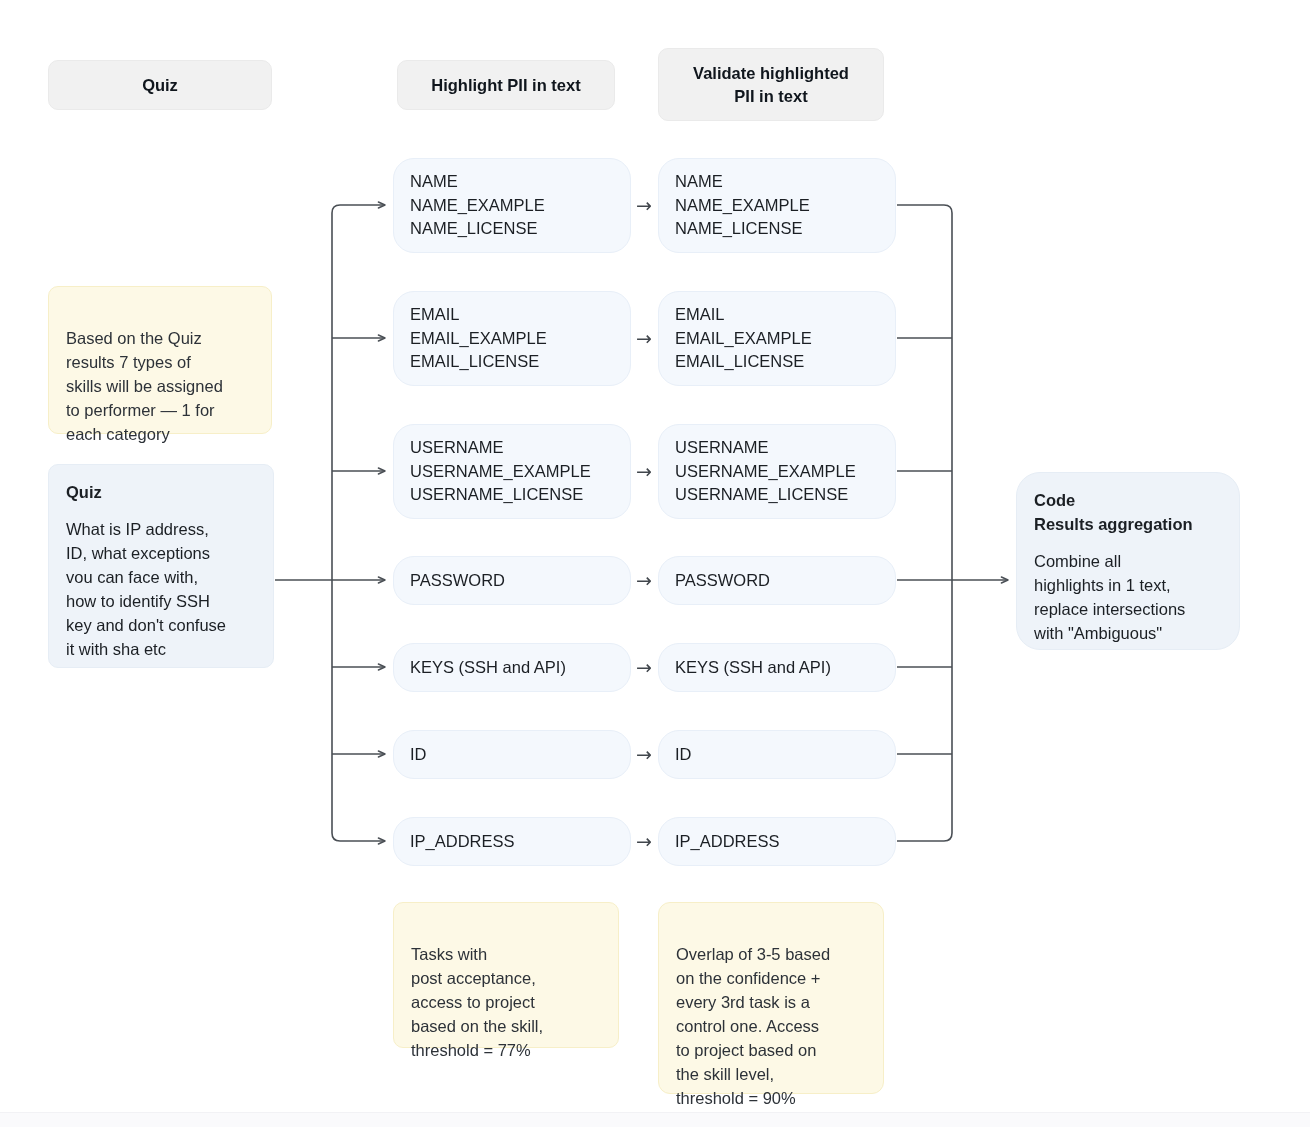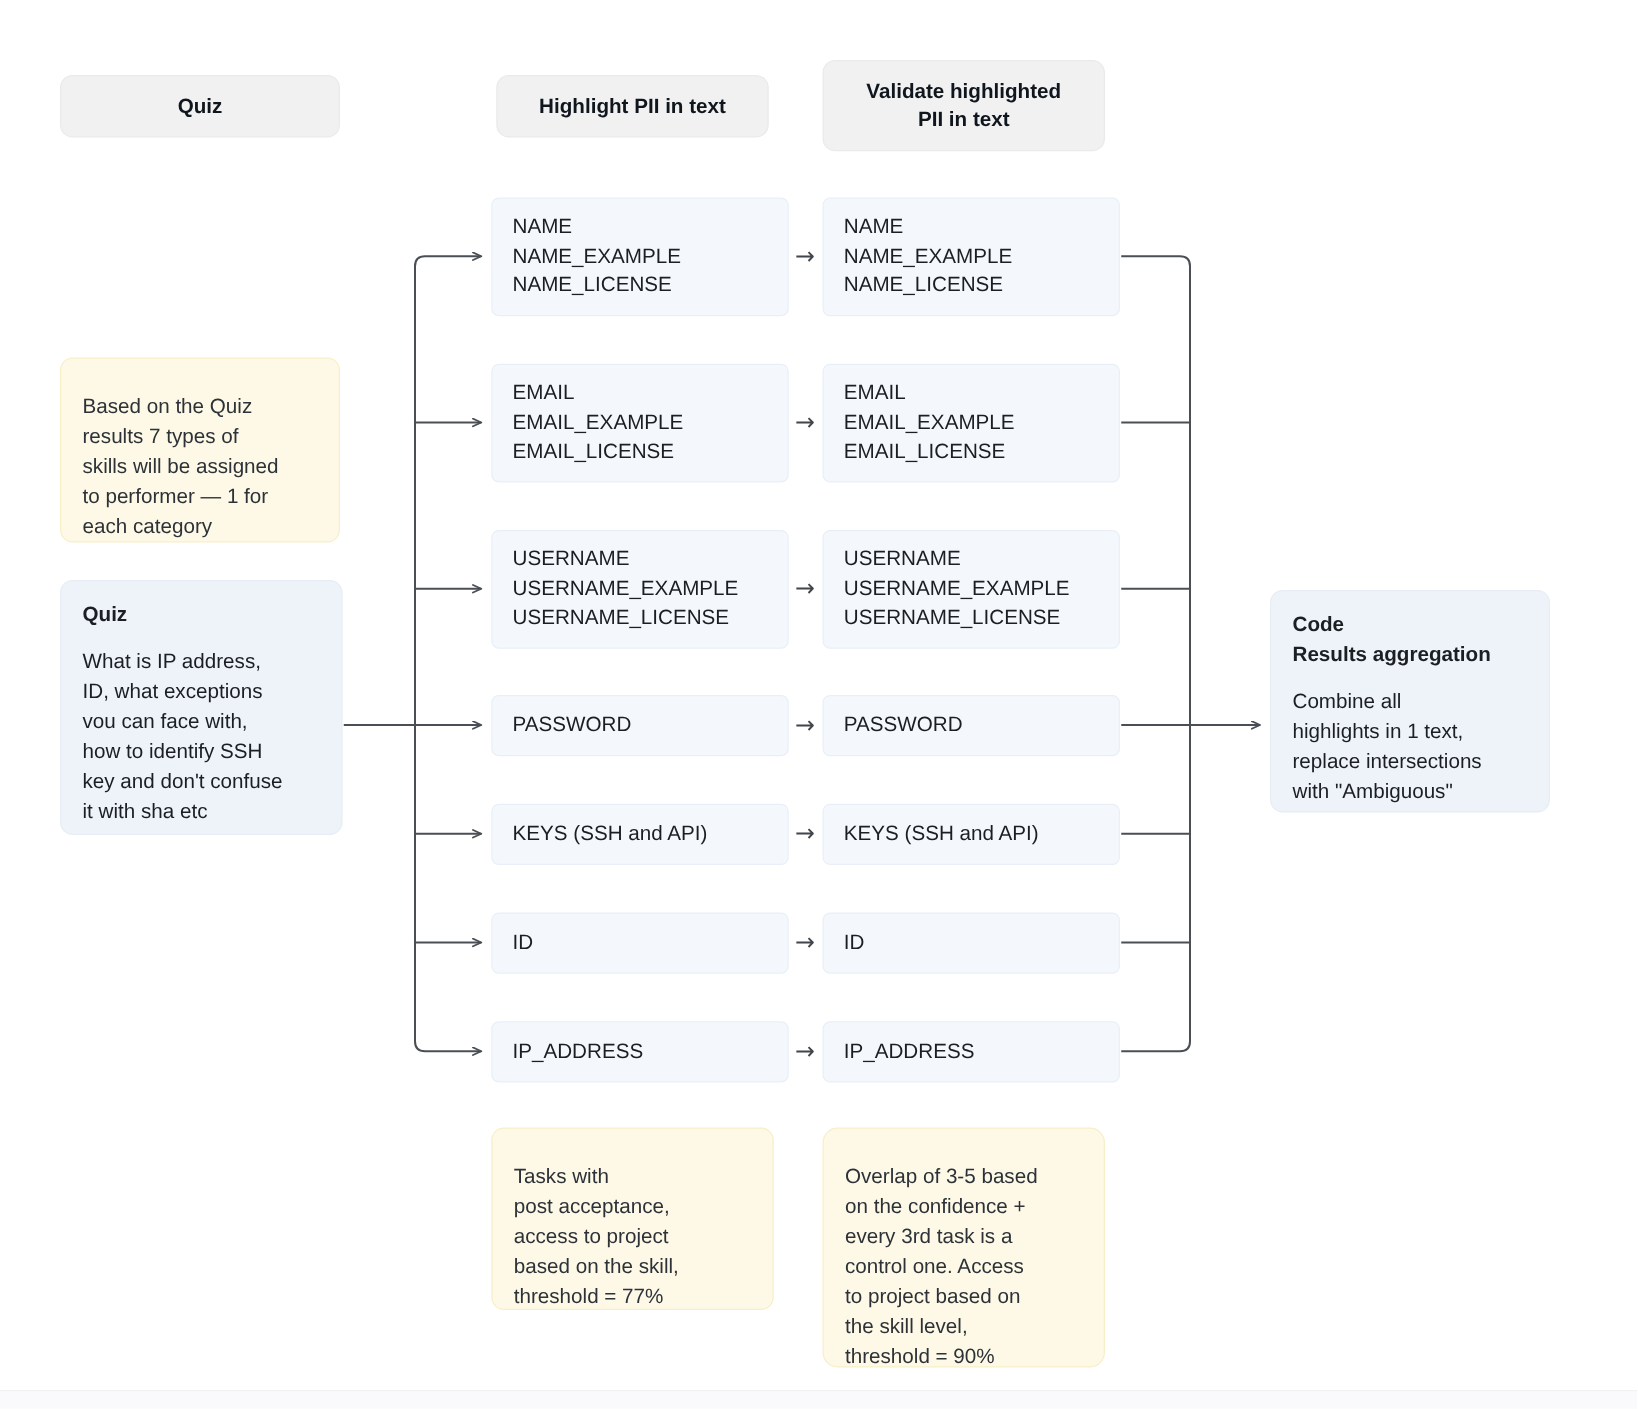--- a/index.html
+++ b/index.html
@@ -32,21 +32,21 @@
     position: absolute;
     left: 0;
     top: 0;
     width: 1310px;
     height: 1127px;
     pointer-events: none;
   }
   .node {
     position: absolute;
     box-sizing: border-box;
-    border-radius: 6px;
+    border-radius: 21px;
   }
   
   .header-chip {
     background: #f1f1f1;
     border: 1px solid #eaeaea;
     color: #10161d;
     font-weight: bold;
     font-size: 16.5px;
     line-height: 23px;
     display: flex;
@@ -71,21 +71,21 @@
   .card-blue.single {
     justify-content: center;
   }
   
   .note-yellow {
     background: #fdf9e6;
     border: 1px solid #f7efc8;
     color: #2d3238;
     font-size: 16.5px;
     line-height: 24px;
-    padding: 2px 17px;
+    padding: 15px 17px;
     white-space: pre-line;
     border-radius: 10px;
   }
   
   .panel-blue {
     background: #eef3f9;
     border: 1px solid #e6edf5;
     color: #1b1f24;
     font-size: 16.5px;
     line-height: 24px;
@@ -236,21 +236,21 @@
   <div class="node card-blue single" style="left:658px; top:643px; width:238px; height:49px;">
     <span>KEYS (SSH and API)</span>
   </div>
   <div class="node card-blue single" style="left:658px; top:730px; width:238px; height:49px;">
     <span>ID</span>
   </div>
   <div class="node card-blue single" style="left:658px; top:817px; width:238px; height:49px;">
     <span>IP_ADDRESS</span>
   </div>
 
-  <div class="node panel-blue" style="left:1016px; top:472px; width:224px; height:178px;">
+  <div class="node panel-blue" style="left:1016px; top:472px; width:224px; height:178px;border-radius:24px;">
     <div class="panel-title">Code
 Results aggregation</div>
     <div class="panel-body">Combine all
 highlights in 1 text,
 replace intersections
 with "Ambiguous"</div>
   </div>
 
   <div class="node note-yellow" style="left:393px; top:902px; width:226px; height:146px;">
     <span>Tasks with

